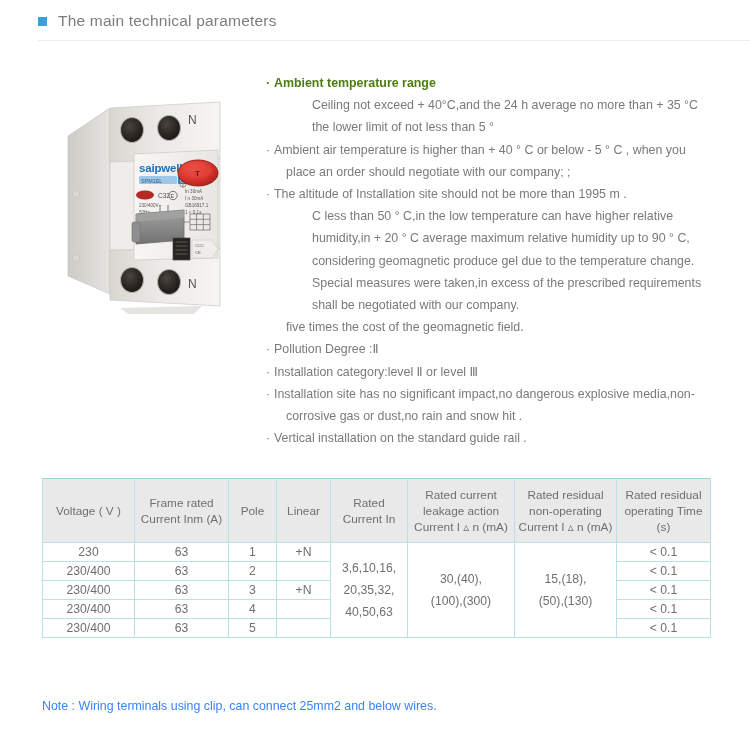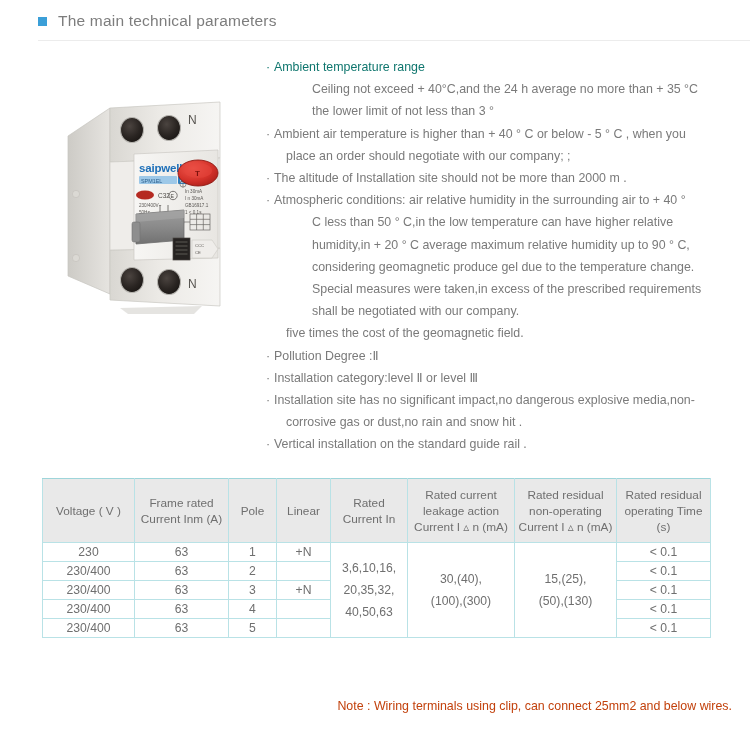--- a/index.html
+++ b/index.html
@@ -66,21 +66,21 @@
   .spec-block {
     position: absolute;
     left: 266px;
     top: 56px;
     width: 470px;
     font-size: 12.4px;
     line-height: 22.2px;
     color: #7a7a7a;
   }
   .spec-line { white-space: nowrap; }
-  .spec-line.bold { font-weight: normal; color: #0f766e; }
+  .spec-line.bold { font-weight: bold; color: #4d7c0f; margin-top: 16px; }
   .spec-line.ind2 { padding-left: 46px; }
   .spec-line.ind3 { padding-left: 20px; }
   .bullet { display: inline-block; width: 8px; }
 
   
   .spec-table-wrap {
     position: absolute;
     left: 42px;
     top: 478px;
     width: 668px;
@@ -122,22 +122,21 @@
   .merged-cell { line-height: 22px; font-size: 12.2px; }
 
   
   .notes {
     position: absolute;
     left: 42px;
     top: 696px;
     width: 690px;
     font-size: 12.4px;
     line-height: 21px;
-    color: #c2410c;
-    text-align: right;
+    color: #3b82f6;
   }
   .note-line { white-space: nowrap; }
 </style>
 </head>
 <body>
 
 <div class="section-header">
   <span class="header-marker"></span>
   <span class="header-title">The main technical parameters</span>
 </div>
@@ -270,25 +269,24 @@
       <text x="143" y="192">CE</text>
     </g>
 
     <path d="M68,246 L150,244 L142,252 L76,252 Z" fill="#cfcdc8" opacity="0.55"></path>
   </svg>
 </div>
 
 <div class="spec-block">
     <div class="spec-line bold"><span class="bullet">·</span><span>Ambient temperature range</span></div>
     <div class="spec-line ind2"><span>Ceiling not exceed + 40°C,and the 24 h average no more than  + 35 °C</span></div>
-    <div class="spec-line ind2"><span>the lower limit of not less than 3 °</span></div>
+    <div class="spec-line ind2"><span>the lower limit of not less than 5 °</span></div>
     <div class="spec-line"><span class="bullet">·</span><span>Ambient air temperature is higher than + 40 ° C or below - 5 ° C , when you</span></div>
     <div class="spec-line ind3"><span>place an order should negotiate with our company; ;</span></div>
-    <div class="spec-line"><span class="bullet">·</span><span>The altitude of Installation site should not be more than 2000 m .</span></div>
-    <div class="spec-line"><span class="bullet">·</span><span>Atmospheric conditions: air relative humidity in the surrounding air to + 40 °</span></div>
+    <div class="spec-line"><span class="bullet">·</span><span>The altitude of Installation site should not be more than 1995 m .</span></div>
     <div class="spec-line ind2"><span>C less than 50 ° C,in the low temperature can have higher relative</span></div>
     <div class="spec-line ind2"><span>humidity,in + 20 ° C average maximum relative humidity up to 90 ° C,</span></div>
     <div class="spec-line ind2"><span>considering  geomagnetic produce gel due to the temperature change.</span></div>
     <div class="spec-line ind2"><span>Special measures were taken,in excess of the prescribed requirements</span></div>
     <div class="spec-line ind2"><span>shall be negotiated with our company.</span></div>
     <div class="spec-line ind3"><span>five times the cost of the geomagnetic field.</span></div>
     <div class="spec-line"><span class="bullet">·</span><span>Pollution Degree :Ⅱ</span></div>
     <div class="spec-line"><span class="bullet">·</span><span>Installation category:level Ⅱ or level Ⅲ</span></div>
     <div class="spec-line"><span class="bullet">·</span><span>Installation site has no significant impact,no dangerous explosive media,non-</span></div>
     <div class="spec-line ind3"><span>corrosive gas or dust,no rain and snow hit .</span></div>
@@ -351,21 +349,21 @@
           <td rowspan="5" class="merged-cell">
             <div>3,6,10,16,</div>
             <div>20,35,32,</div>
             <div>40,50,63</div>
           </td>
           <td rowspan="5" class="merged-cell">
             <div>30,(40),</div>
             <div>(100),(300)</div>
           </td>
           <td rowspan="5" class="merged-cell">
-            <div>15,(25),</div>
+            <div>15,(18),</div>
             <div>(50),(130)</div>
           </td>
           <td>&lt; 0.1</td>
         </tr>
         <tr>
           <td>230/400</td>
           <td>63</td>
           <td>2</td>
           <td></td>
           <td>&lt; 0.1</td>

